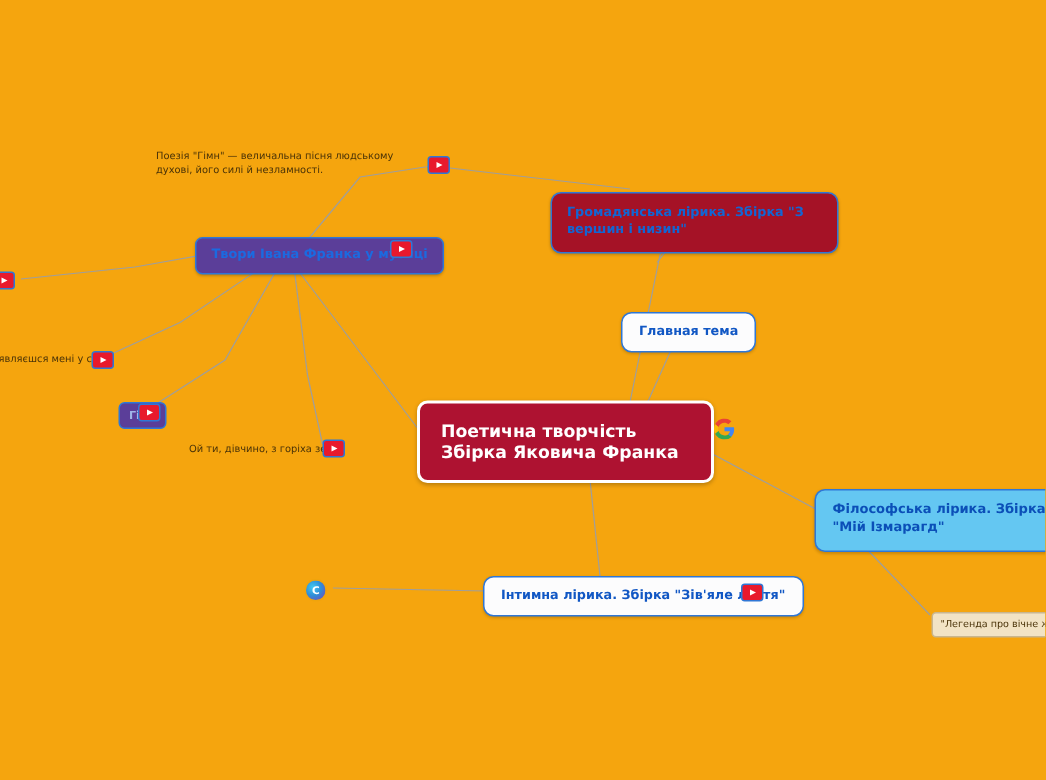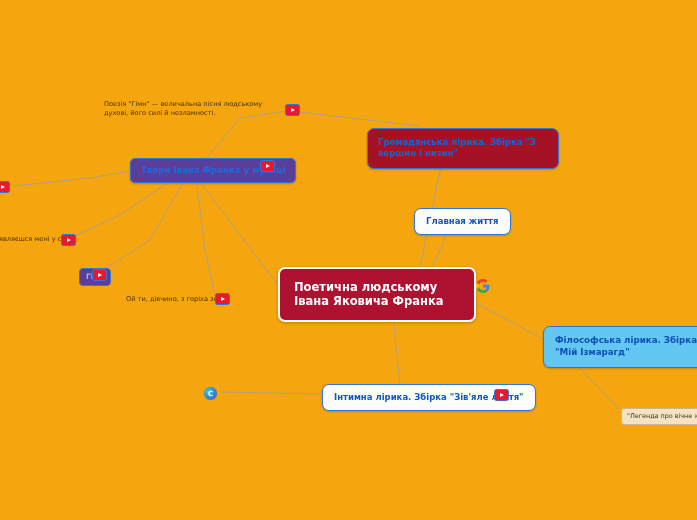--- a/index.html
+++ b/index.html
@@ -206,38 +206,38 @@
 
       <path d="M 572 360 L 620 410"></path>
 
       <path d="M 452 157 L 438 175"></path>
 
       <path d="M 300 112 L 420 126"></path>
     </g>
   </svg>
 
   <div class="node n-central" style="left:278px; top:267px; width:198px;">
-    <span>Поетична людському Івана Яковича Франка</span>
+    <span>Поетична творчість Збірка Яковича Франка</span>
   </div>
 
   <div class="g-icon" style="left:476px; top:278px;">
     <svg viewBox="0 0 48 48" width="14" height="14">
       <path fill="#EA4335" d="M24 9.5c3.5 0 6.6 1.2 9 3.6l6.7-6.7C35.6 2.5 30.2 0 24 0 14.6 0 6.5 5.4 2.6 13.2l7.8 6.1C12.3 13.2 17.7 9.5 24 9.5z"></path>
       <path fill="#4285F4" d="M46.1 24.6c0-1.6-.1-3.1-.4-4.6H24v9.1h12.4c-.5 2.9-2.2 5.4-4.7 7l7.6 5.9c4.4-4.1 6.8-10.1 6.8-17.4z"></path>
       <path fill="#FBBC05" d="M10.4 28.7c-.5-1.5-.8-3-.8-4.7s.3-3.2.8-4.7l-7.8-6.1C1 16.4 0 20.1 0 24s1 7.6 2.6 10.8l7.8-6.1z"></path>
       <path fill="#34A853" d="M24 48c6.5 0 11.9-2.1 15.9-5.8l-7.6-5.9c-2.1 1.4-4.8 2.3-8.3 2.3-6.3 0-11.7-3.7-13.6-9.9l-7.8 6.1C6.5 42.6 14.6 48 24 48z"></path>
     </svg>
   </div>
 
   <div class="node n-darkred-blue" style="left:367px; top:128px; width:192px;">
     <span>Громадянська лірика. Збірка "З вершин і низин"</span>
   </div>
 
   <div class="node n-white-blue" style="left:414px; top:208px;">
-    <span>Главная життя</span>
+    <span>Главная тема</span>
   </div>
 
   <div class="node n-lightblue" style="left:543px; top:326px; width:170px;">
     <span>Філософська лірика. Збірка "Мій Ізмарагд"</span>
   </div>
 
   <div class="node n-white-blue" style="left:322px; top:384px;">
     <span>Інтимна лірика. Збірка "Зів'яле листя"</span>
   </div>
   <div class="yt-badge" style="left:494px; top:389px;">

